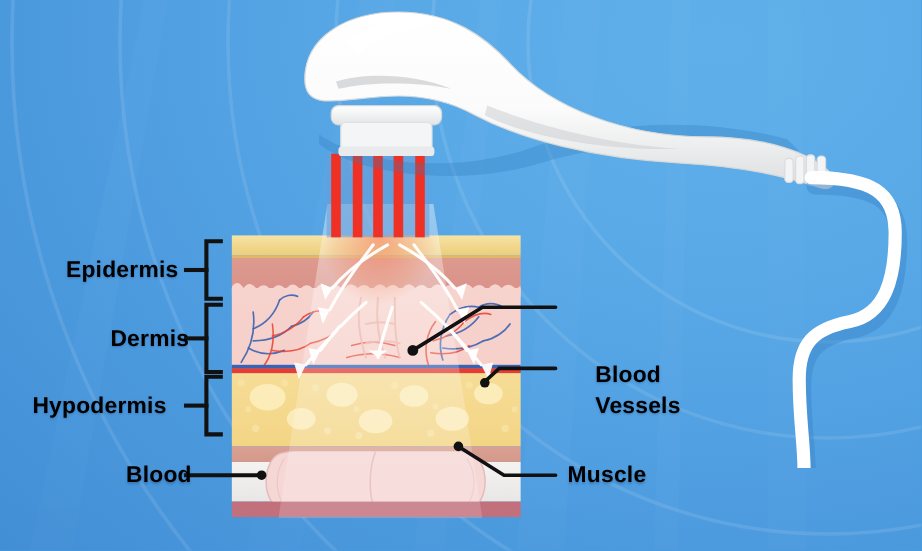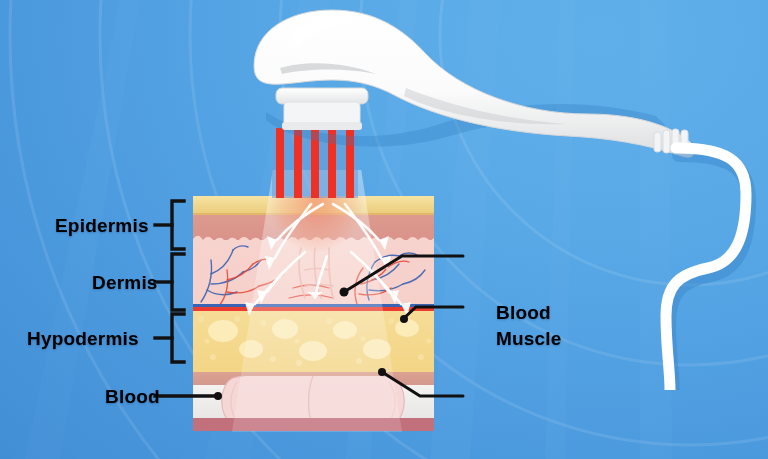--- a/index.html
+++ b/index.html
@@ -316,17 +316,18 @@
   </svg>
 
   <div class="lab l" style="left:55px;top:215px;">Epidermis</div>
   <div class="lab l" style="left:27px;top:328px;">Hypodermis</div>
   <div class="lab l" style="left:92px;top:272px;">Dermis</div>
   <div class="lab l" style="left:105px;top:386px;">Blood</div>
 
 
   <div class="lab r lab2" style="left:473px;top:300px;">
     <div>Blood</div>
-    <div>Muscle</div>
+    <div>Vessels</div>
   </div>
 
+  <div class="lab r" style="left:473px;top:386px;">Muscle</div>
 
 </div>
 
 </body></html>

